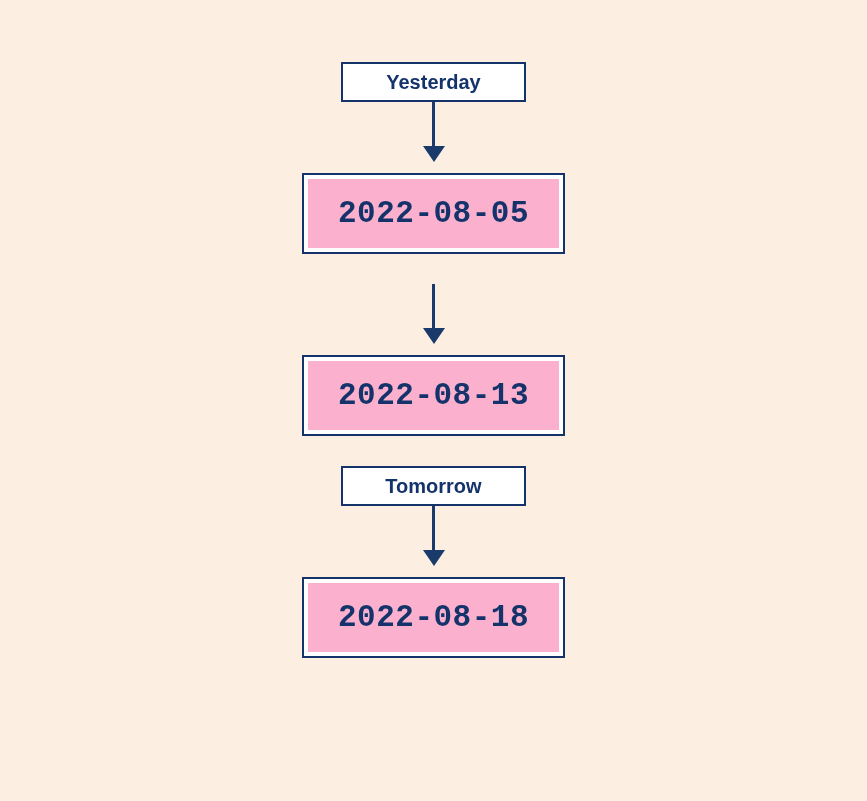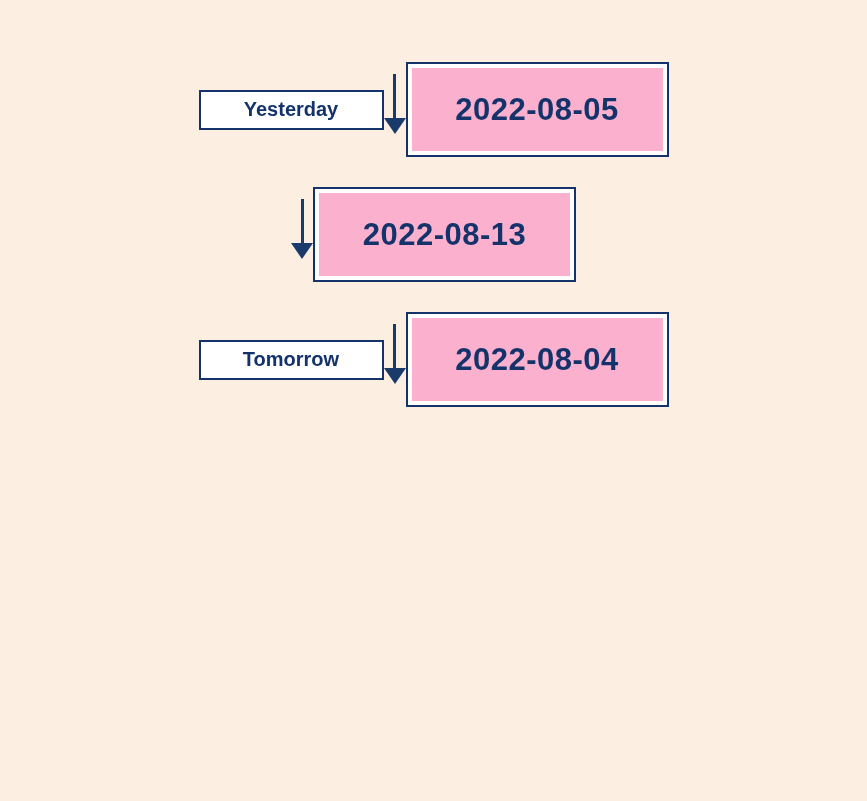--- a/index.html
+++ b/index.html
@@ -17,21 +17,21 @@
     width: 867px;
     height: 801px;
     display: flex;
     flex-direction: column;
     align-items: center;
     padding-top: 62px;
     box-sizing: border-box;
   }
   .node-group {
     display: flex;
-    flex-direction: row;
+    flex-direction: column;
     align-items: center;
     margin-bottom: 30px;
   }
   .node-group:last-child {
     margin-bottom: 12px;
   }
   .label-box {
     width: 185px;
     height: 40px;
     box-sizing: border-box;
@@ -58,32 +58,33 @@
   }
   .arrow-head {
     width: 0;
     height: 0;
     border-left: 11px solid transparent;
     border-right: 11px solid transparent;
     border-top: 16px solid #1a3a6b;
   }
   .date-box {
     width: 263px;
-    height: 95px;
+    height: 81px;
     box-sizing: border-box;
     background: #fbb1cd;
     border: 2px solid #14336b;
     box-shadow: inset 0 0 0 4px #ffffff;
     display: flex;
     align-items: center;
     justify-content: center;
     font-size: 31px;
     font-weight: bold;
     color: #14336b;
     letter-spacing: 0.5px;
+    font-family: Liberation Mono, monospace;
   }
 </style>
 </head>
 <body>
 
 <div class="diagram">
 
   <div class="node-group">
     <div class="label-box">Yesterday</div>
     <div class="arrow">
@@ -100,16 +101,16 @@
     </div>
     <div class="date-box">2022-08-13</div>
   </div>
 
   <div class="node-group">
     <div class="label-box">Tomorrow</div>
     <div class="arrow">
       <div class="arrow-line"></div>
       <div class="arrow-head"></div>
     </div>
-    <div class="date-box">2022-08-04</div>
+    <div class="date-box">2022-08-18</div>
   </div>
 
 </div>
 
 </body></html>

